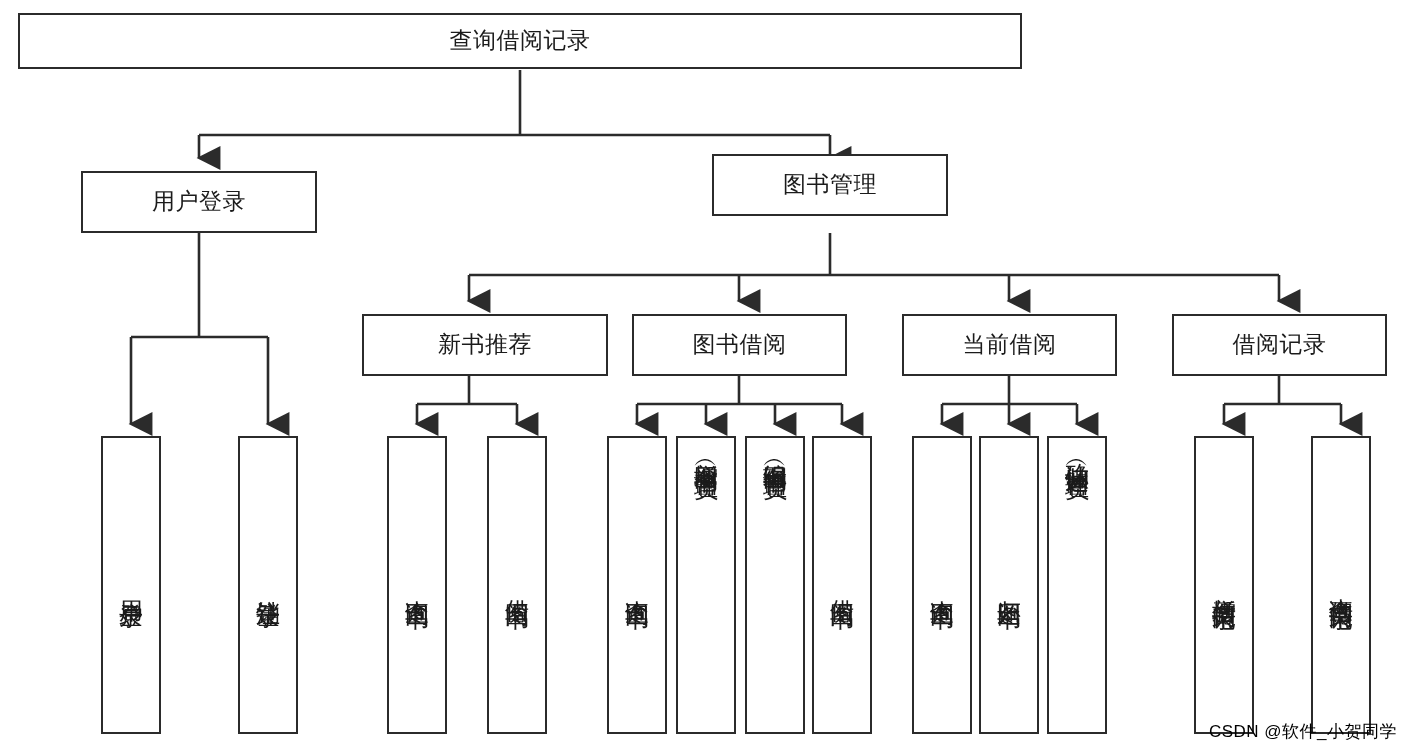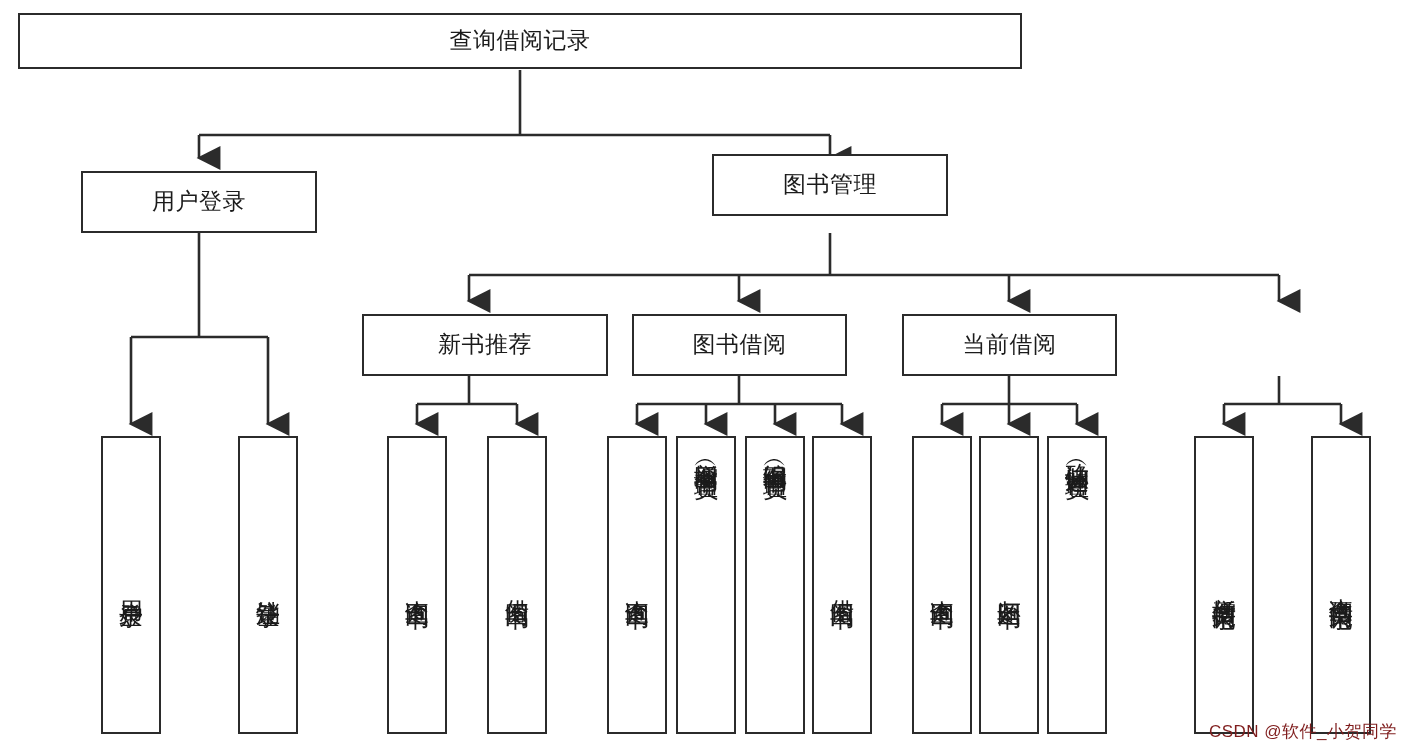--- a/index.html
+++ b/index.html
@@ -64,21 +64,21 @@
   }
   .node.vert.mid {
     align-items: center;
     padding-top: 0;
   }
   .watermark {
     position: absolute;
     right: 8px;
     bottom: 4px;
     font-size: 17px;
-    color: #7f1d1d;
+    color: #000000;
     letter-spacing: 0.5px;
     white-space: nowrap;
   }
 </style>
 </head>
 <body>
 
 <div id="canvas">
 
   <svg class="edges" viewBox="0 0 1405 747">
@@ -151,20 +151,23 @@
   </div>
 
   <div class="node horiz" style="left:632px; top:314px; width:215px; height:62px;">
     <span class="label">图书借阅</span>
   </div>
 
   <div class="node horiz" style="left:902px; top:314px; width:215px; height:62px;">
     <span class="label">当前借阅</span>
   </div>
 
+  <div class="node horiz" style="left:1172px; top:314px; width:215px; height:62px;">
+    <span class="label">借阅记录</span>
+  </div>
 
   <div class="node vert mid" style="left:101px; top:436px; width:60px; height:298px;">
     <span class="label">用户登录</span>
   </div>
 
   <div class="node vert mid" style="left:238px; top:436px; width:60px; height:298px;">
     <span class="label">注销登录</span>
   </div>
 
   <div class="node vert mid" style="left:387px; top:436px; width:60px; height:298px;">

